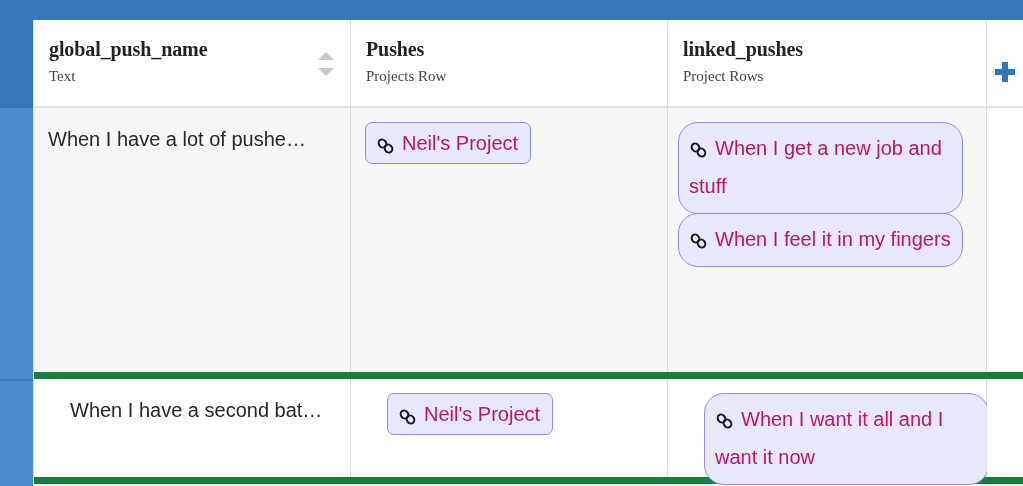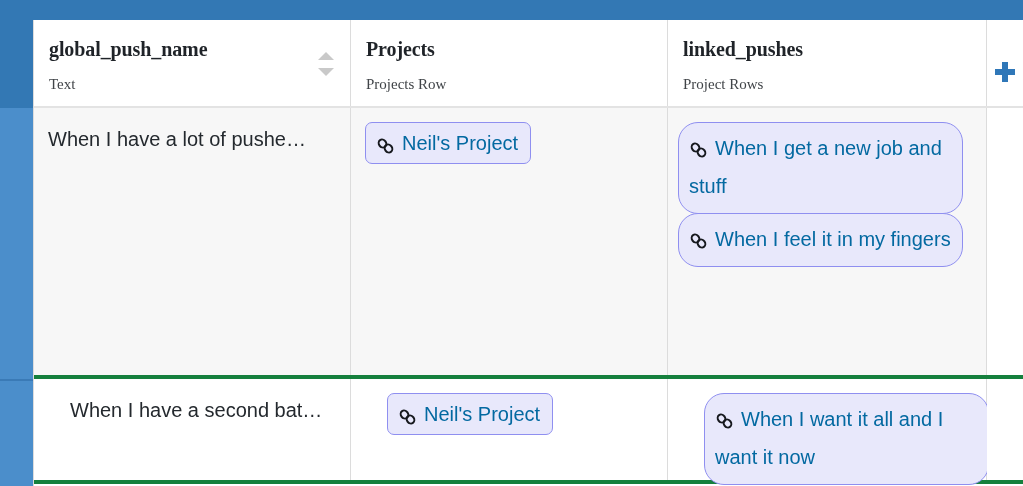--- a/index.html
+++ b/index.html
@@ -105,21 +105,21 @@
   }
   .header-name {
     font-size: 20px;
     font-weight: bold;
     color: #1f2328;
     letter-spacing: -0.1px;
     line-height: 24px;
     white-space: nowrap;
   }
   .header-type {
-    margin-top: 14px;
+    margin-top: 6px;
     font-size: 15px;
     font-weight: normal;
     color: #404448;
     line-height: 18px;
     white-space: nowrap;
   }
 
   
   .sort-icon {
     position: absolute;
@@ -165,21 +165,21 @@
   }
   .plus-icon::before {
     left: 7px; top: 0; width: 6px; height: 20px;
   }
   .plus-icon::after {
     top: 7px; left: 0; height: 6px; width: 20px;
   }
 
   
   .data-row {
-    border-bottom: 4px solid #15803d;
+    border-bottom: 7px solid #15803d;
   }
   .data-row.shaded .cell { background: #f7f7f7; }
   .data-row.shaded .cell.blank { background: #ffffff; }
   .data-row.plain .cell { background: #ffffff; padding-left: 36px; }
 
   #row-1 { height: 271px; }
   #row-2 { height: 105px; }
 
   .text-cell {
     padding: 18px 14px 0 14px;
@@ -199,21 +199,21 @@
   }
 
   
   .chip {
     display: inline-flex;
     align-items: flex-start;
     box-sizing: border-box;
     background: #e8e8fb;
     border: 1px solid #8f8ff0;
     border-radius: 7px;
-    color: #0369a1;
+    color: #be185d;
     font-size: 20px;
     line-height: 38px;
     padding: 0 12px 0 10px;
   }
   .chip.one-line {
     height: 42px;
     align-items: center;
     line-height: 1;
   }
   
@@ -259,21 +259,21 @@
       <div class="cell col-0 header-cell">
         <div class="header-name">global_push_name</div>
         <div class="header-type">Text</div>
         <div class="sort-icon">
           <span class="tri up"></span>
           <span class="tri down"></span>
         </div>
       </div>
 
       <div class="cell col-1 header-cell">
-        <div class="header-name">Projects</div>
+        <div class="header-name">Pushes</div>
         <div class="header-type">Projects Row</div>
       </div>
 
       <div class="cell col-2 header-cell">
         <div class="header-name">linked_pushes</div>
         <div class="header-type">Project Rows</div>
       </div>
 
       <div class="cell col-3 last add-col-cell">
         <span class="plus-icon"></span>

